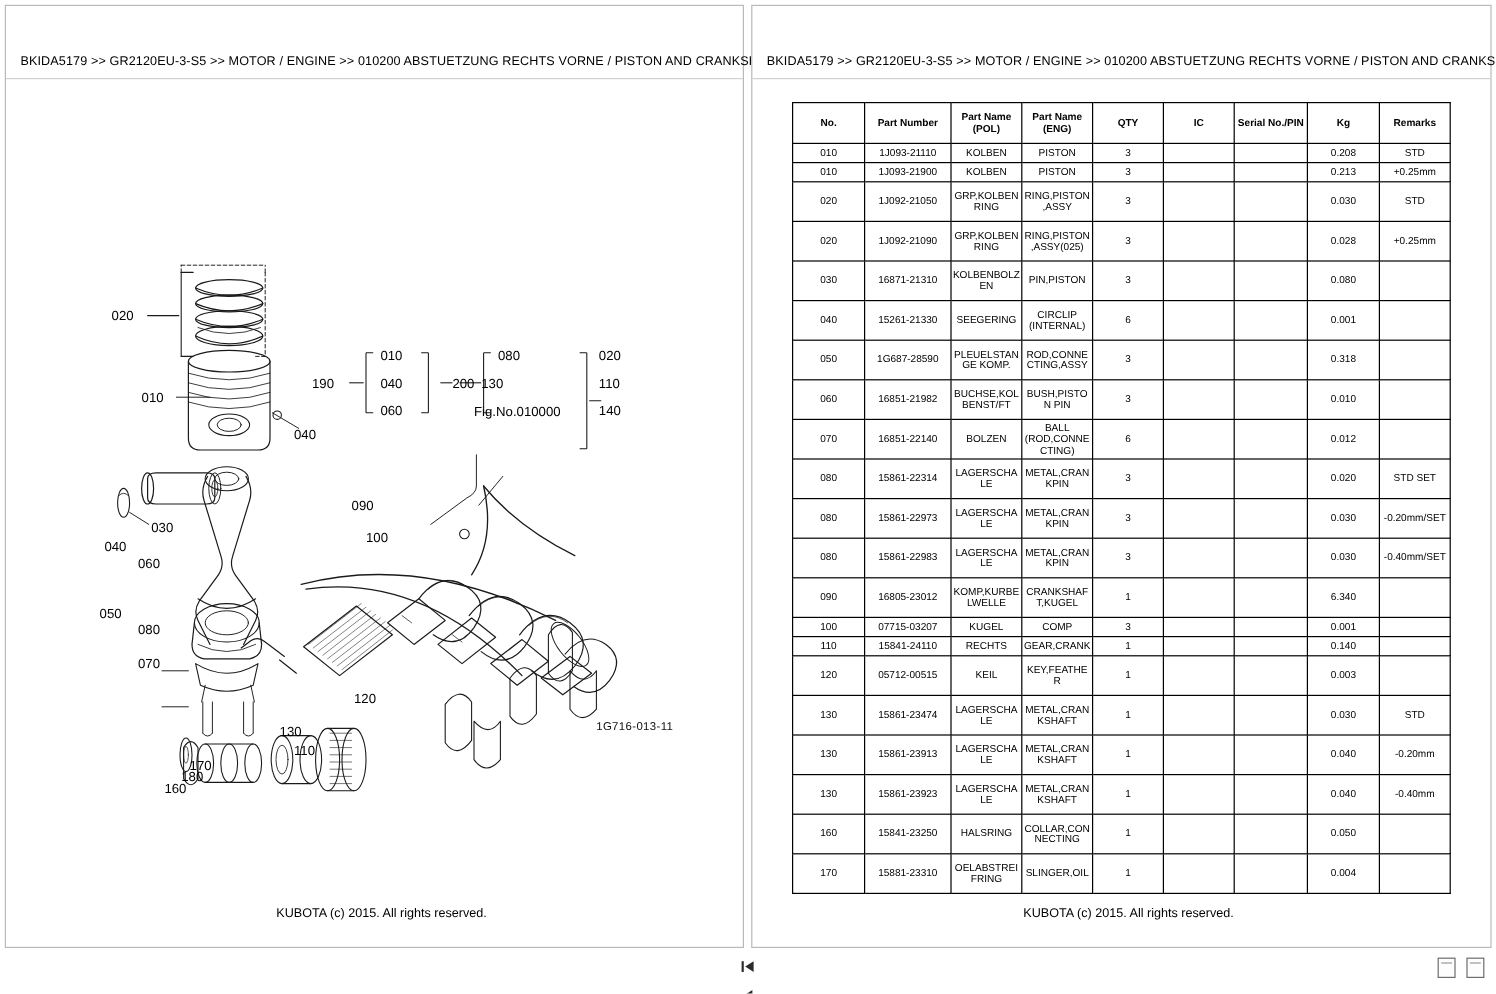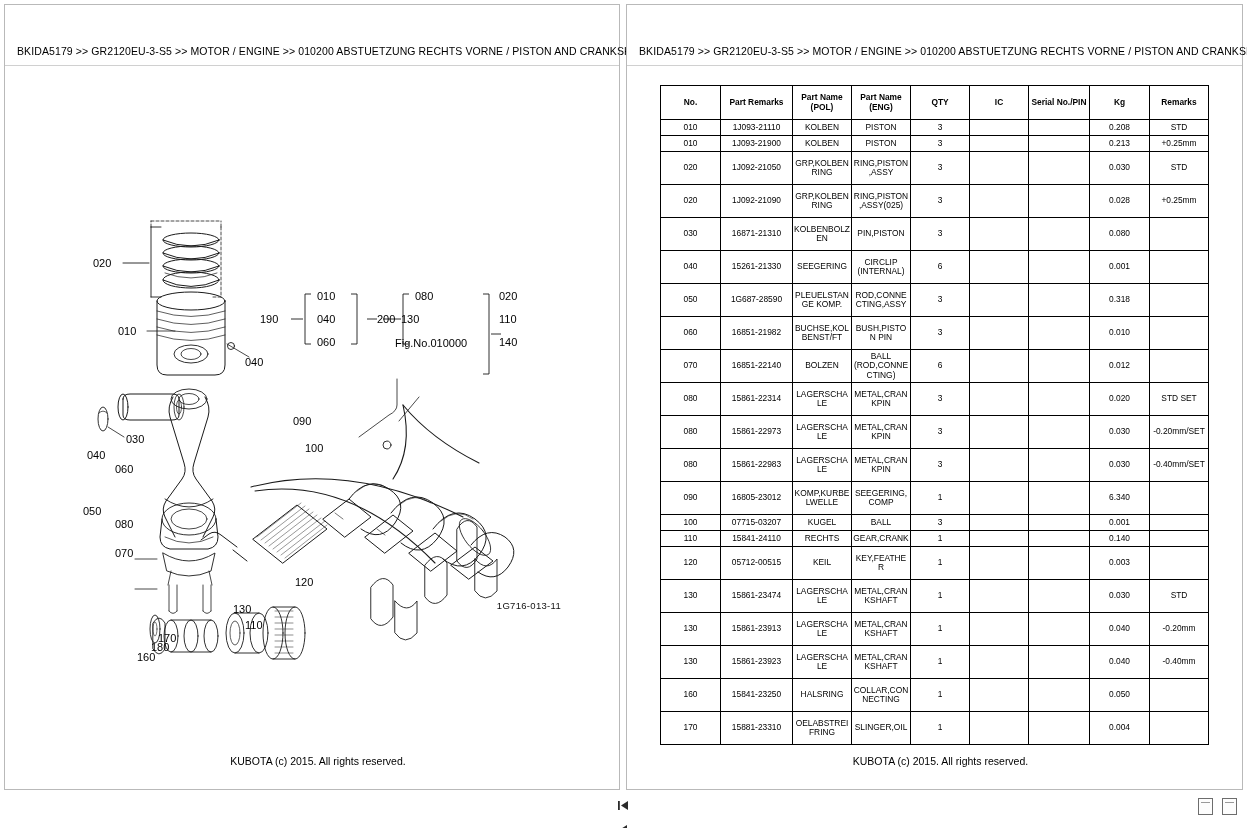--- a/index.html
+++ b/index.html
@@ -371,21 +371,21 @@
             <col class="c-eng">
           <col class="c-qty">
             <col class="c-ic">
             <col class="c-sn">
             <col class="c-kg">
             <col class="c-rm">
         </colgroup>
         <thead>
           <tr>
             <th><span>No.</span></th>
-            <th><span>Part Remarks</span></th>
+            <th><span>Part Number</span></th>
             <th><span>Part Name</span><br><span>(POL)</span></th>
             <th><span>Part Name</span><br><span>(ENG)</span></th>
             <th><span>QTY</span></th>
             <th><span>IC</span></th>
             <th><span>Serial No./PIN</span></th>
             <th><span>Kg</span></th>
             <th><span>Remarks</span></th>
           </tr>
         </thead>
         <tbody id="parts-tbody">
@@ -518,32 +518,32 @@
               <td>3</td>
               <td></td>
               <td></td>
               <td>0.030</td>
               <td>-0.40mm/SET</td>
             </tr>
             <tr class="tall">
               <td>090</td>
               <td>16805-23012</td>
               <td>KOMP,KURBELWELLE</td>
-              <td>SEEGERING,COMP</td>
+              <td>CRANKSHAFT,KUGEL</td>
               <td>1</td>
               <td></td>
               <td></td>
               <td>6.340</td>
               <td></td>
             </tr>
             <tr>
               <td>100</td>
               <td>07715-03207</td>
               <td>KUGEL</td>
-              <td>BALL</td>
+              <td>COMP</td>
               <td>3</td>
               <td></td>
               <td></td>
               <td>0.001</td>
               <td></td>
             </tr>
             <tr>
               <td>110</td>
               <td>15841-24110</td>
               <td>RECHTS</td>

